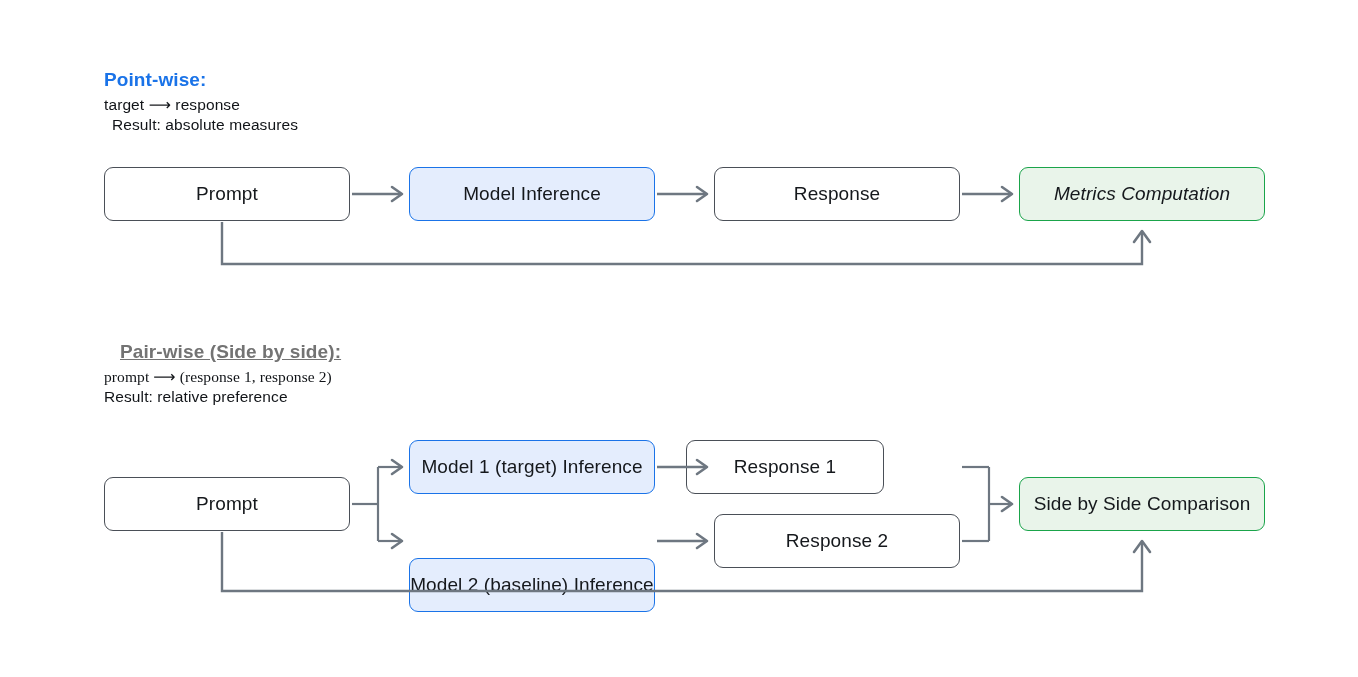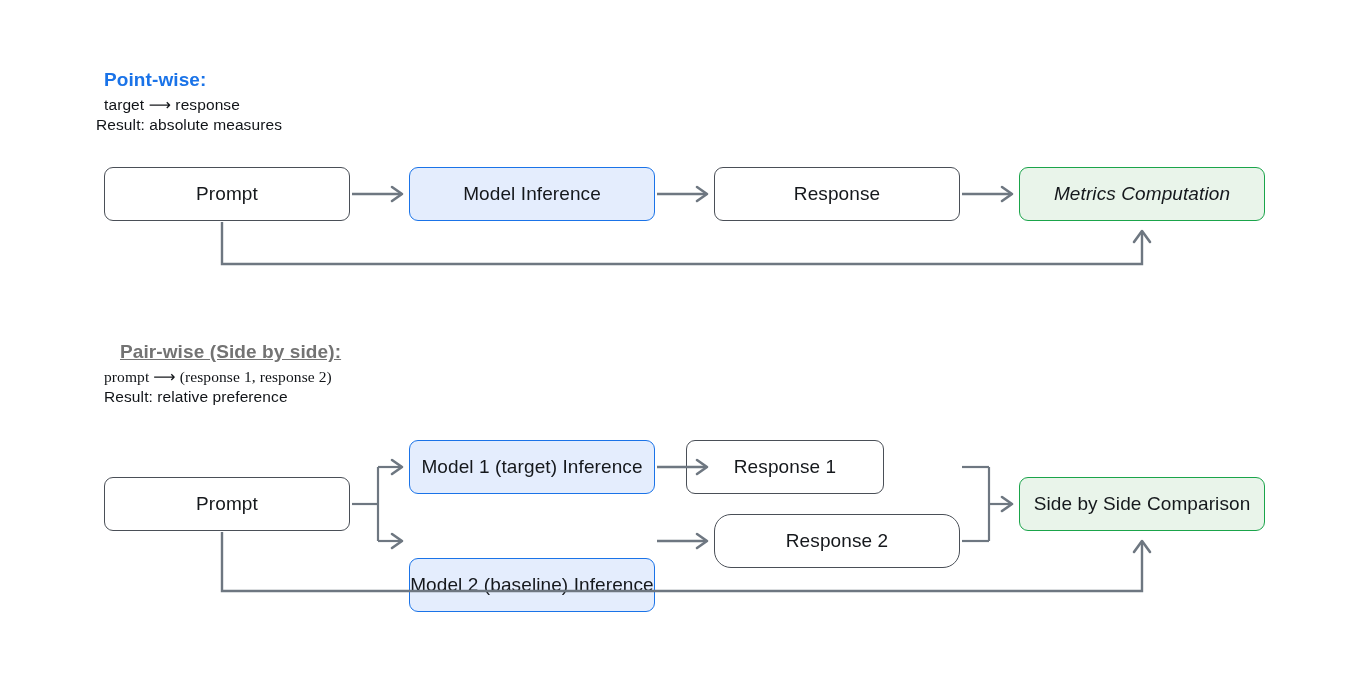--- a/index.html
+++ b/index.html
@@ -92,21 +92,21 @@
 </style>
 </head>
 <body>
 
 <div id="canvas">
 
   <div class="section-heading" style="left:104px; top:69px; color:#1a73e8;">Point-wise:</div>
 
   <div class="section-line" style="left:104px; top:96px;">target  ⟶  response</div>
 
-  <div class="section-line" style="left:96px; top:116px;text-align:right;">Result: absolute measures</div>
+  <div class="section-line" style="left:112px; top:116px;text-align:right;">Result: absolute measures</div>
 
   <div class="node node-plain" style="left:104px; top:167px; width:246px; height:54px;">Prompt</div>
 
   <div class="node node-plain" style="left:714px; top:167px; width:246px; height:54px;">Response</div>
 
   <div class="node node-blue" style="left:409px; top:167px; width:246px; height:54px;">Model Inference</div>
 
   <div class="node node-green" style="left:1019px; top:167px; width:246px; height:54px;font-style:italic;">Metrics Computation</div>
 
   <div class="section-heading" style="left:120px; top:341px; color:#737373;text-decoration:underline;">Pair-wise (Side by side):</div>
@@ -116,21 +116,21 @@
   <div class="section-line" style="left:104px; top:388px;">Result: relative preference</div>
 
   <div class="node node-plain" style="left:104px; top:477px; width:246px; height:54px;">Prompt</div>
 
   <div class="node node-blue" style="left:409px; top:440px; width:246px; height:54px;">Model 1 (target) Inference</div>
 
   <div class="node node-blue" style="left:409px; top:514px; width:246px; height:54px;margin-top:44px;">Model 2 (baseline) Inference</div>
 
   <div class="node node-plain" style="left:686px; top:440px; width:198px; height:54px;">Response 1</div>
 
-  <div class="node node-plain" style="left:714px; top:514px; width:246px; height:54px;border-radius:17px;">Response 2</div>
+  <div class="node node-plain" style="left:714px; top:514px; width:246px; height:54px;">Response 2</div>
 
   <div class="node node-green" style="left:1019px; top:477px; width:246px; height:54px;">Side by Side Comparison</div>
 
   <svg id="wires" viewBox="0 0 1358 677">
 
     <g>
       <path class="wire" d="M352 194 L400 194"></path>
       <path class="arrowhead" d="M392 187 L402 194 L392 201"></path>
     </g>
     <g>

